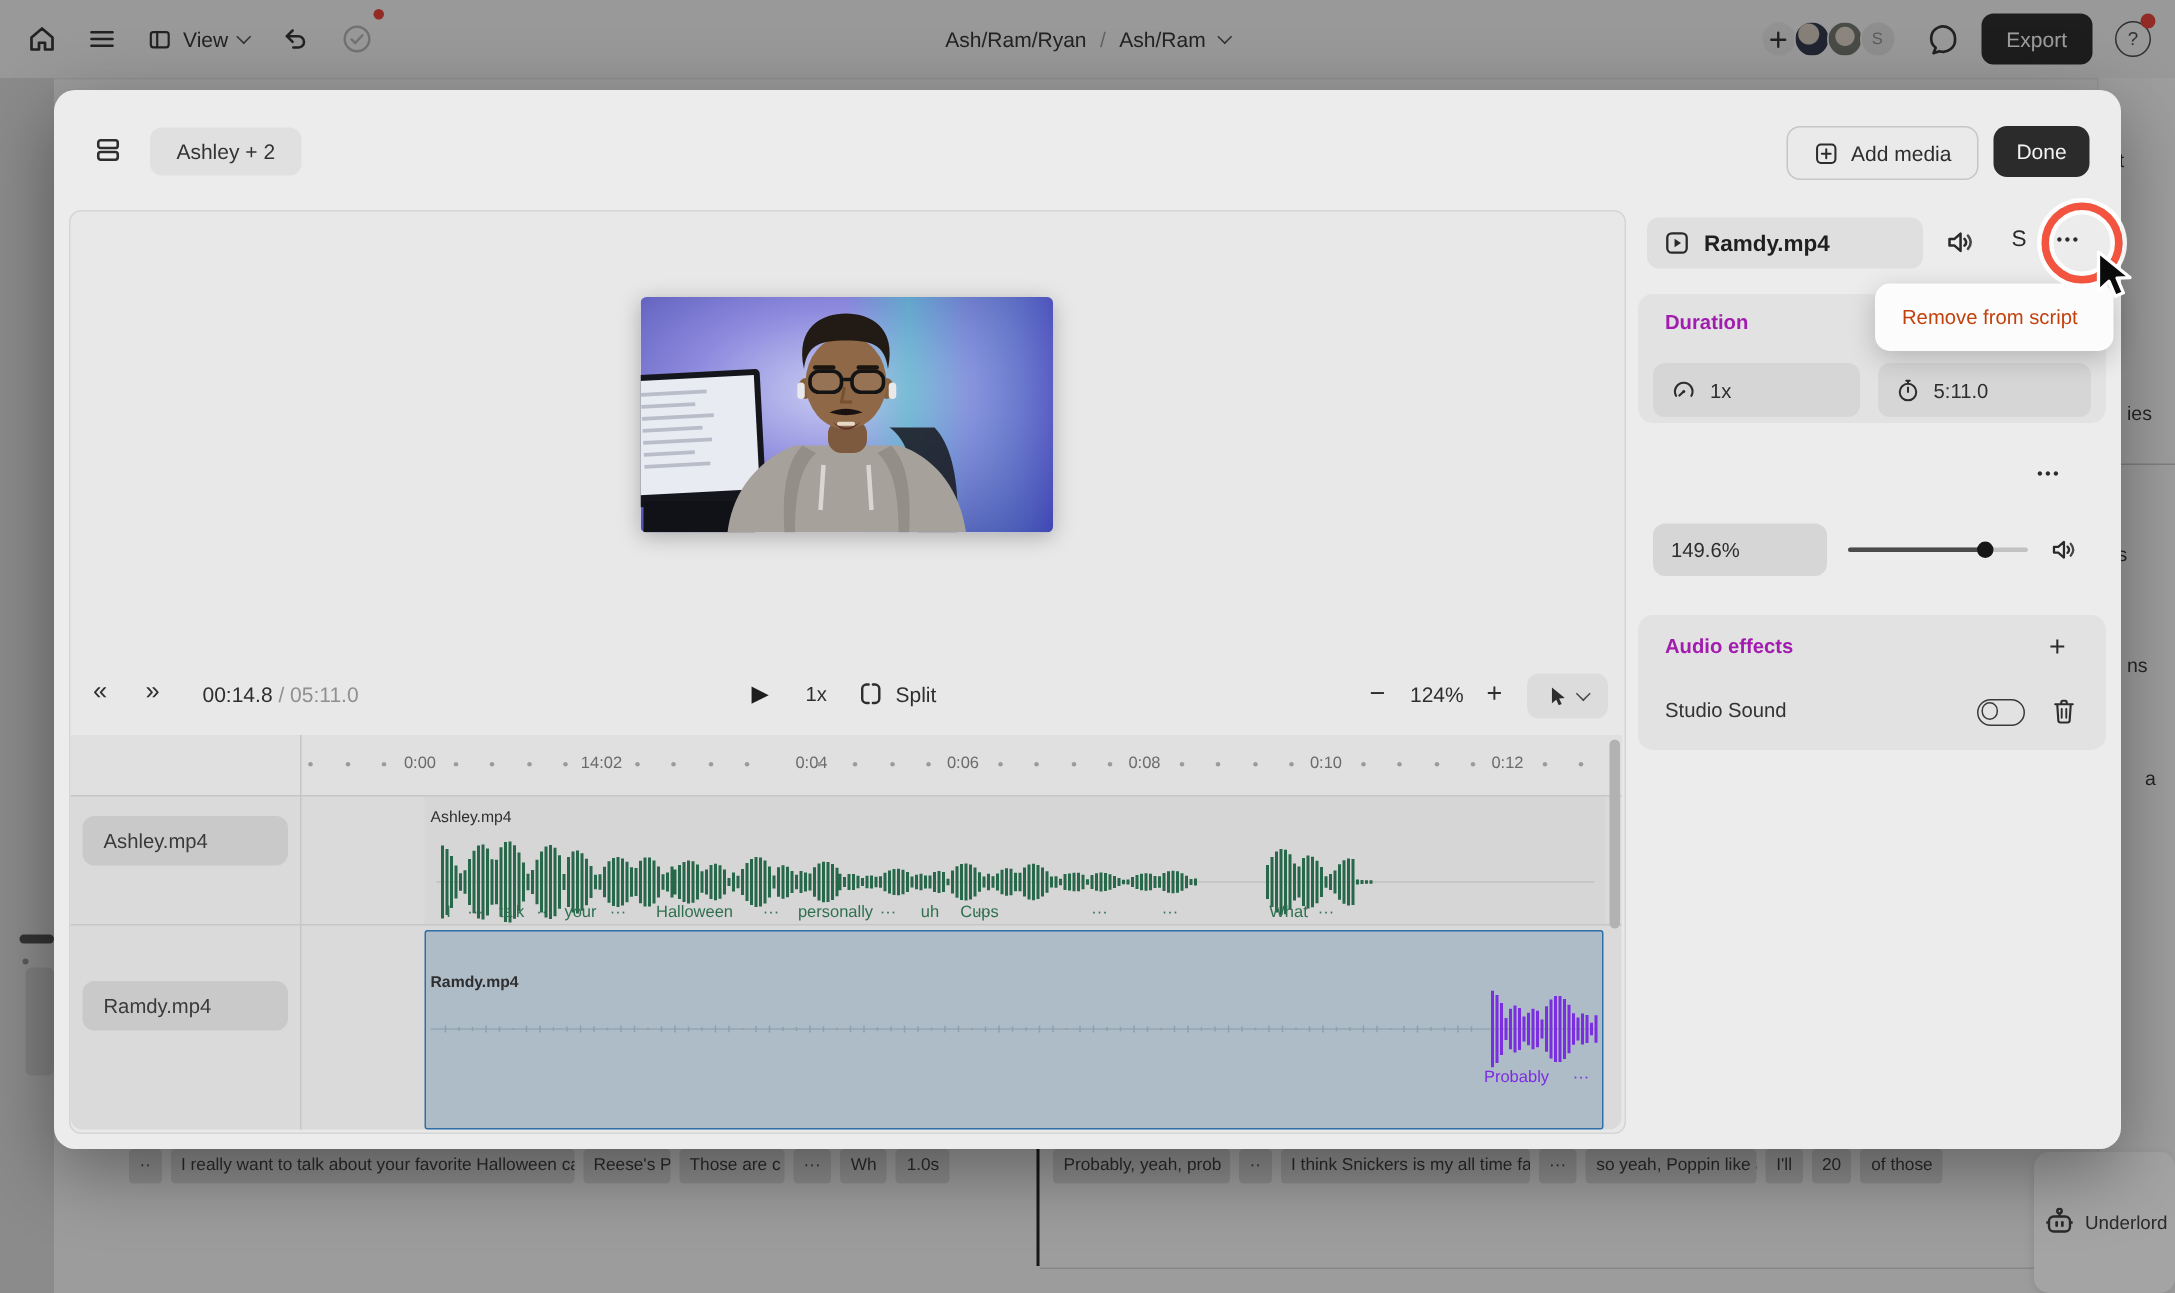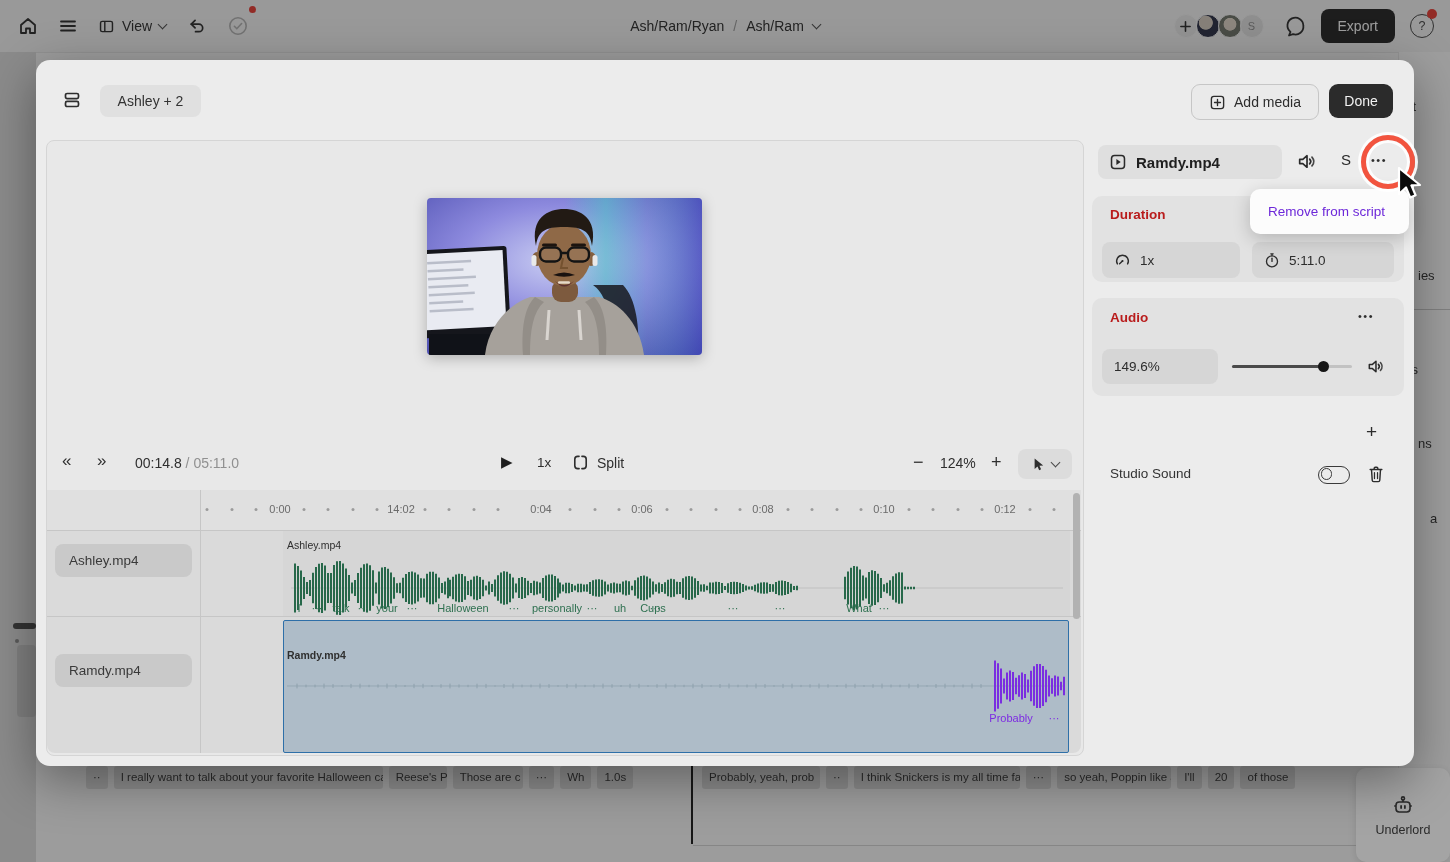--- a/index.html
+++ b/index.html
@@ -15,21 +15,21 @@
   .tb-right{position:absolute;right:16px;top:0;height:52px;display:flex;align-items:center;}
   .ibtn{display:flex;align-items:center;justify-content:center;cursor:pointer;}
   .chev{width:6px;height:6px;border-right:1.6px solid #4a4a4a;border-bottom:1.6px solid #4a4a4a;transform:rotate(45deg);margin-top:-3px;}
   .avatar{width:22px;height:22px;border-radius:50%;margin-left:-2px;border:1.5px solid #ededed;}
   .export-btn{background:#262626;color:#f4f4f4;font-size:14px;border-radius:8px;padding:9px 17px;margin:0 15px 0 14px;cursor:pointer;}
   .help{width:22px;height:22px;border-radius:50%;border:1.5px solid #454545;display:flex;align-items:center;justify-content:center;font-size:12.5px;color:#454545;position:relative;cursor:pointer;}
   .reddot{position:absolute;border-radius:50%;background:#e23c35;}
   .pillrow{position:absolute;top:766px;display:flex;gap:6px;align-items:flex-start;}
   .spill{background:#d9d9d9;color:#3a3a3a;font-size:11.5px;line-height:15px;padding:4px 7px;border-radius:3px;white-space:nowrap;overflow:hidden;height:15px;cursor:pointer;}
   .clip-text{position:absolute;font-size:13px;color:#333;}
-  .underlord{position:absolute;left:1356px;top:768px;width:94px;height:94px;background:#ffffff;border-radius:10px;box-shadow:0 2px 8px rgba(0,0,0,.12);display:flex;flex-direction:column;align-items:center;justify-content:center;gap:5px;cursor:pointer;}
+  .underlord{position:absolute;left:1356px;top:768px;width:94px;height:94px;background:#ffffff;border-radius:10px;box-shadow:0 2px 8px rgba(0,0,0,.12);display:flex;align-items:center;justify-content:center;gap:5px;cursor:pointer;}
   .underlord span{font-size:12.5px;color:#3a3a3a;}
   
   .overlay{position:absolute;inset:0;background:rgba(15,15,15,0.38);z-index:20;}
   .modal-surface{position:absolute;left:36px;top:60px;width:1378px;height:706px;background:#ececec;border-radius:14px;box-shadow:0 14px 50px rgba(0,0,0,.38);z-index:30;}
   .mc{position:absolute;inset:0;z-index:31;}
   .scene-pill{position:absolute;left:100px;top:85px;width:101px;height:32px;background:#e0e0e0;border-radius:8px;display:flex;align-items:center;justify-content:center;font-size:14px;color:#333;cursor:pointer;}
   .addmedia{position:absolute;left:1191px;top:84px;width:126px;height:34px;border:1px solid #c6c6c6;border-radius:9px;display:flex;align-items:center;justify-content:center;gap:8px;font-size:14px;color:#2d2d2d;cursor:pointer;background:#eaeaea;}
   .donebtn{position:absolute;left:1329px;top:84px;width:64px;height:34px;background:#2b2b2b;color:#f2f2f2;border-radius:9px;display:flex;align-items:center;justify-content:center;font-size:14px;cursor:pointer;}
   .stage{position:absolute;left:46px;top:140px;width:1036px;height:614px;background:#e8e8e8;border:1px solid #d5d5d5;border-radius:8px;}
   .video{position:absolute;left:427px;top:198px;width:275px;height:157px;border-radius:4px;overflow:hidden;box-shadow:0 3px 14px rgba(0,0,0,.25);}
@@ -45,26 +45,26 @@
   .cliplabel{position:absolute;font-size:10.5px;color:#2f2f2f;font-weight:bold;}
   .word{position:absolute;transform:translateX(-50%);font-size:11px;white-space:nowrap;cursor:pointer;}
   .wgreen{color:#2e7050;}
   .wpurple{color:#7d2be2;}
   .ramdyclip{position:absolute;left:283px;top:620px;width:786px;height:133px;background:#aebcc8;border:1.5px solid #2e6fa8;box-sizing:border-box;border-radius:2px;cursor:pointer;}
   .scrollbar{position:absolute;left:1073px;top:493px;width:7px;height:126px;background:#b2b2b2;border-radius:4px;cursor:pointer;}
   
   .insp-pill{position:absolute;left:1098px;top:145px;width:184px;height:34px;background:#dfdfdf;border-radius:8px;display:flex;align-items:center;gap:9px;padding-left:11px;box-sizing:border-box;cursor:pointer;}
   .insp-title{font-size:15px;font-weight:bold;color:#1f1f1f;}
   .card{position:absolute;left:1092px;width:312px;background:#e2e2e2;border-radius:10px;}
-  .card h4{margin:0;position:absolute;left:18px;font-size:13.5px;color:#b91c1c;}
+  .card h4{margin:0;position:absolute;left:18px;font-size:13.5px;color:#a21caf;}
   .field{position:absolute;background:#d6d6d6;border-radius:8px;display:flex;align-items:center;gap:9px;padding-left:12px;box-sizing:border-box;font-size:13.5px;color:#2d2d2d;cursor:pointer;}
   .dots{font-size:11px;letter-spacing:1.5px;color:#2d2d2d;cursor:pointer;}
   .deletetrack{position:absolute;left:1092px;top:516px;width:312px;height:34px;background:#dbdbdb;border-radius:9px;display:flex;align-items:center;justify-content:center;font-size:14px;color:#222;cursor:pointer;}
   .menu{position:absolute;left:1250px;top:189px;width:159px;height:45px;background:#fcfcfc;border-radius:10px;box-shadow:0 5px 18px rgba(0,0,0,.2);z-index:45;display:flex;align-items:center;}
-  .menu-item{padding-left:18px;font-size:13.5px;color:#6d28d9;cursor:pointer;}
+  .menu-item{padding-left:18px;font-size:13.5px;color:#c2410c;cursor:pointer;}
   .ring{position:absolute;left:1361px;top:135px;width:54px;height:54px;border-radius:50%;border:5px solid #f2543f;box-sizing:border-box;box-shadow:0 0 0 3px rgba(255,255,255,.9), inset 0 0 0 3px rgba(255,255,255,.9);z-index:50;}
   .cursor{position:absolute;left:1397px;top:167px;z-index:60;}
   .toggle{position:absolute;width:32px;height:18px;border:1.7px solid #3a3a3a;border-radius:10px;box-sizing:border-box;cursor:pointer;}
   .toggle .knob{position:absolute;left:1.5px;top:1.2px;width:11.5px;height:11.5px;border:1.7px solid #3a3a3a;border-radius:50%;box-sizing:border-box;}
   .slider-track{position:absolute;left:1232px;top:365px;width:120px;height:2.5px;background:#c2c2c2;border-radius:2px;cursor:pointer;}
   .slider-fill{position:absolute;left:0;top:0;height:2.5px;width:91px;background:#4a4a4a;border-radius:2px;}
   .slider-knob{position:absolute;left:86px;top:-4.5px;width:11px;height:11px;border-radius:50%;background:#161616;}
 </style>
 </head>
 <body>
@@ -431,41 +431,41 @@
     <div class="field" style="left:1252px;top:242px;width:142px;height:36px;">
       <svg width="16" height="17" viewBox="0 0 18 19">
           <circle cx="9" cy="10.5" r="6.2" fill="none" stroke="#2d2d2d" stroke-width="1.5"></circle>
           <path d="M9 10.5 V7" stroke="#2d2d2d" stroke-width="1.5" stroke-linecap="round"></path>
           <path d="M7.7 2 h2.6" stroke="#2d2d2d" stroke-width="1.5" stroke-linecap="round"></path>
           <path d="M9 2.2 v2" stroke="#2d2d2d" stroke-width="1.5"></path>
         </svg>
       <span>5:11.0</span>
     </div>
 
-    <div class="card" style="top:298px;height:98px;">
-      <h4 style="top:12px;">Audio</h4>
-    </div>
     <div class="ibtn abs dots" style="left:1358px;top:310px;">
         <span>•••</span>
       </div>
     <div class="field" style="left:1102px;top:349px;width:116px;height:35px;">
         <span>149.6%</span>
       </div>
     <div class="slider-track">
       <div class="slider-fill"></div>
       <div class="slider-knob"></div>
     </div>
     <div class="ibtn abs" style="left:1366px;top:357px;">
       <svg width="19" height="19" viewBox="0 0 20 20">
           <path d="M3.5 8 H6.5 L10.5 4.5 V15.5 L6.5 12 H3.5 Z" fill="none" stroke="#2a2a2a" stroke-width="1.6" stroke-linejoin="round"></path>
           <path d="M13 7.8 q2.2 2.2 0 4.4" fill="none" stroke="#2a2a2a" stroke-width="1.6" stroke-linecap="round"></path>
           <path d="M15.2 5.8 q3.6 4.2 0 8.4" fill="none" stroke="#2a2a2a" stroke-width="1.6" stroke-linecap="round" opacity="0.85"></path>
         </svg>
     </div>
 
+    <div class="card" style="top:410px;height:90px;">
+      <h4 style="top:13px;">Audio effects</h4>
+    </div>
     <div class="ibtn abs" style="left:1366px;top:421px;font-size:19px;color:#2d2d2d;">
         <span>+</span>
       </div>
     <div class="abs" style="left:1110px;top:466px;font-size:13.5px;color:#333;">Studio Sound</div>
     <div class="toggle" style="left:1318px;top:466px;">
         <div class="knob"></div>
       </div>
     <div class="ibtn abs" style="left:1367px;top:464px;">
       <svg width="18" height="20" viewBox="0 0 20 22">
           <path d="M3.5 6 H16.5" stroke="#2d2d2d" stroke-width="1.6" stroke-linecap="round"></path>

